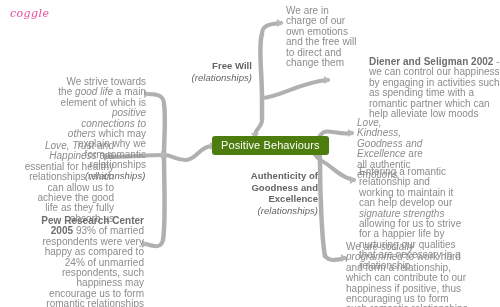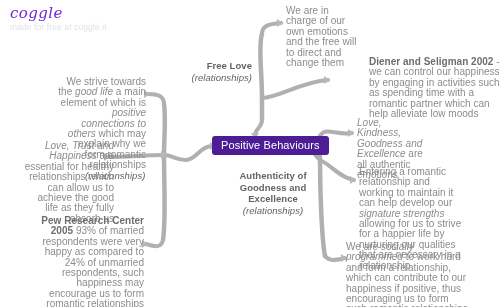--- a/index.html
+++ b/index.html
@@ -21,22 +21,22 @@
   
   #brand {
     position: absolute;
     left: 10px;
     top: 6px;
     user-select: none;
   }
   #brand .logo {
     font-family: "DejaVu Serif", serif;
     font-style: italic;
-    font-size: 15px;
-    color: #6d28d9;
+    font-size: 11px;
+    color: #ec4899;
     letter-spacing: 0.4px;
     line-height: 15px;
   }
   #brand .tagline {
     font-size: 8.5px;
     color: #e2e2e2;
     line-height: 13px;
     letter-spacing: 0.1px;
   }
 
@@ -49,21 +49,21 @@
     height: 307px;
     pointer-events: none;
   }
 
   
   #central-node {
     position: absolute;
     left: 212px;
     top: 136px;
     padding: 2px 9px 3px 9px;
-    background: #4c1d95;
+    background: #4d7c0f;
     border-radius: 3px;
     color: #ffffff;
     font-size: 11px;
     line-height: 14px;
     white-space: nowrap;
     letter-spacing: 0.1px;
   }
 
   
   .branch-title {
@@ -93,21 +93,20 @@
   .leaf b  { color: #6e6e6e; font-weight: bold; }
   .leaf i  { }
 </style>
 </head>
 <body>
 
 <div id="canvas">
 
   <div id="brand">
     <div class="logo">coggle</div>
-    <div class="tagline">made for free at coggle.it</div>
   </div>
 
   <svg id="wires" viewBox="0 0 500 307">
     <g fill="none" stroke="#b0b0b0" stroke-linecap="round">
 
       <path stroke-width="4" d="M255,136 C255,128 262,128 262,120"></path>
 
       <path stroke-width="4.5" d="M262,120 C262,112 262,104 262,98"></path>
       <path stroke-width="4.5" d="M262,98 C262,72 258,46 262,34"></path>
 
@@ -152,29 +151,29 @@
       <polygon points="324,76 330,80 324,84"></polygon>
       <polygon points="348,129 354,133 348,137"></polygon>
       <polygon points="350,176 356,180 350,184"></polygon>
       <polygon points="341,254 347,258 341,262"></polygon>
     </g>
   </svg>
 
   <div id="central-node">Positive Behaviours</div>
 
   <div class="branch-title ta-right" style="left:180px; top:60px; width:72px;">
-    <span>Free Love</span>
+    <span>Free Will</span>
     <span class="sub">(relationships)</span>
   </div>
 
   <div class="branch-title ta-left" style="left:85px; top:170px; width:110px;">
     <span class="sub">(relationships)</span>
   </div>
 
-  <div class="branch-title ta-right" style="left:228px; top:170px; width:90px;text-align:center;">
+  <div class="branch-title ta-right" style="left:228px; top:170px; width:90px;">
     <span>Authenticity of Goodness and Excellence</span>
     <span class="sub">(relationships)</span>
   </div>
 
   <div class="leaf ta-left" style="left:286px; top:6px; width:74px;"><span>We are in charge of our own emotions and the free will to direct and change them</span></div>
 
   <div class="leaf ta-left" style="left:333px; top:57px; width:132px;margin-left:36px;"><b>Diener and Seligman 2002</b><span> - we can control our happiness by engaging in activities such as spending time with a romantic partner which can help alleviate low moods</span></div>
 
   <div class="leaf ta-right" style="left:58px; top:77px; width:88px;"><span>We strive towards the </span><i>good life</i><span> a main element of which is </span><i>positive connections to others</i><span> which may explain why we form romantic relationships</span></div>
 

